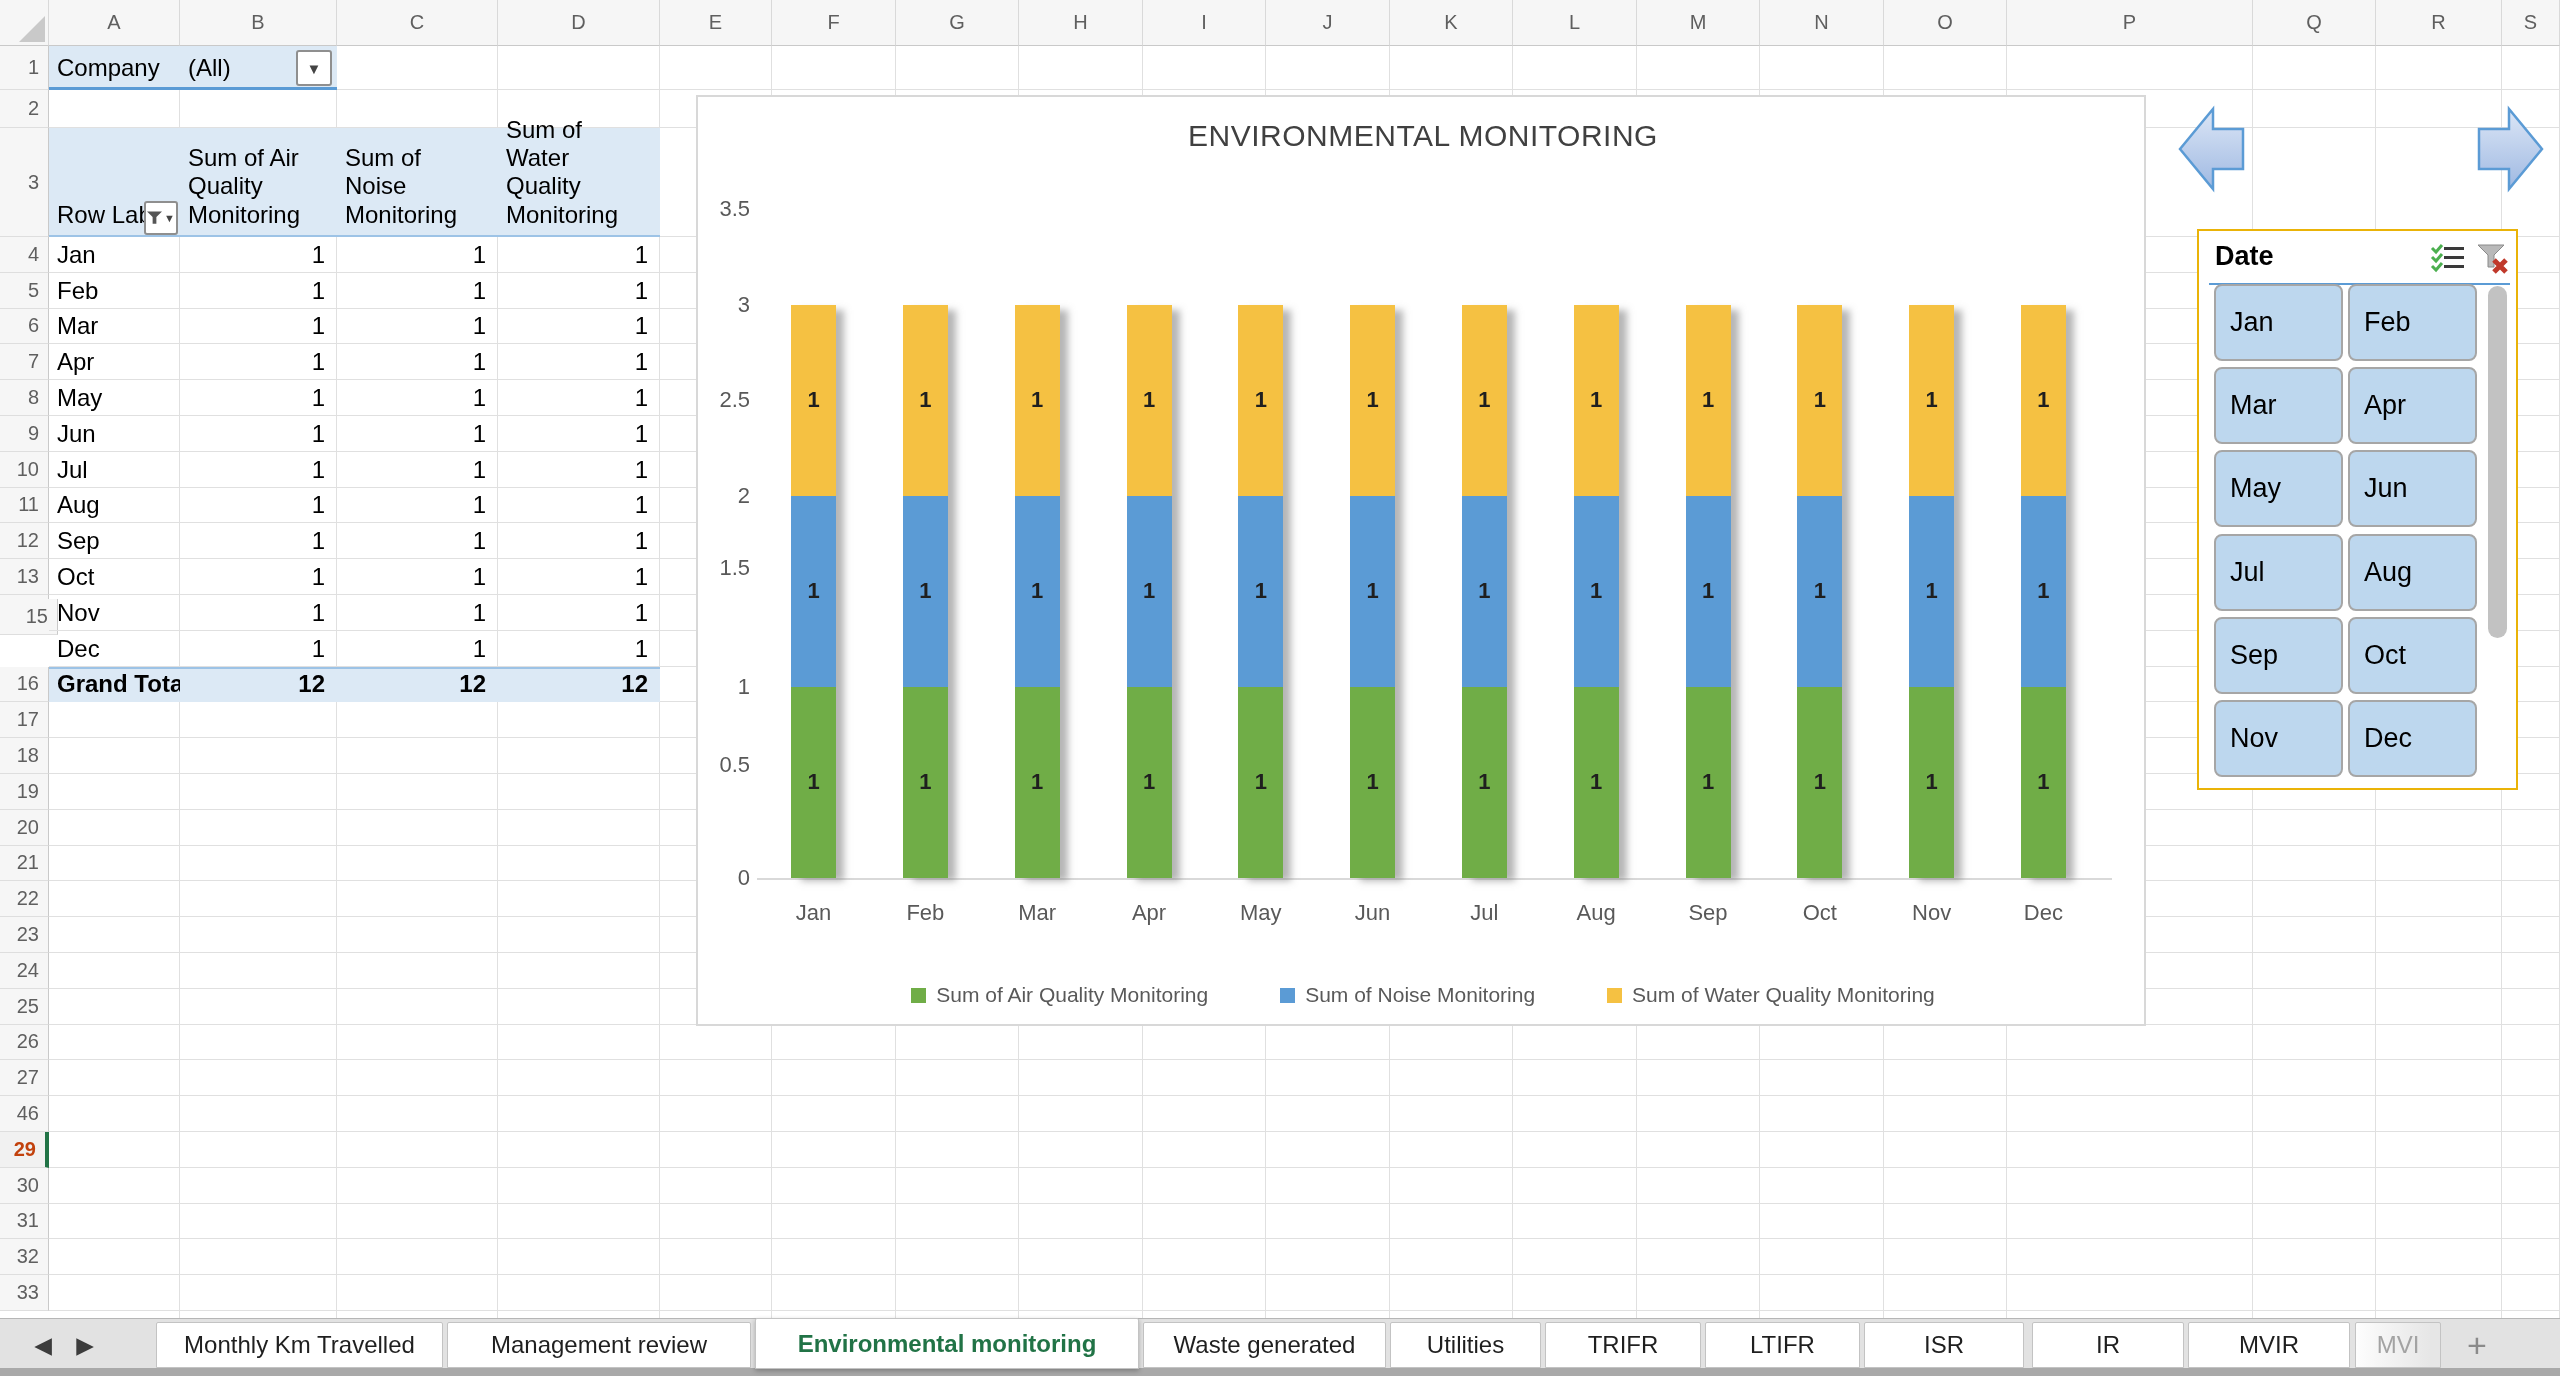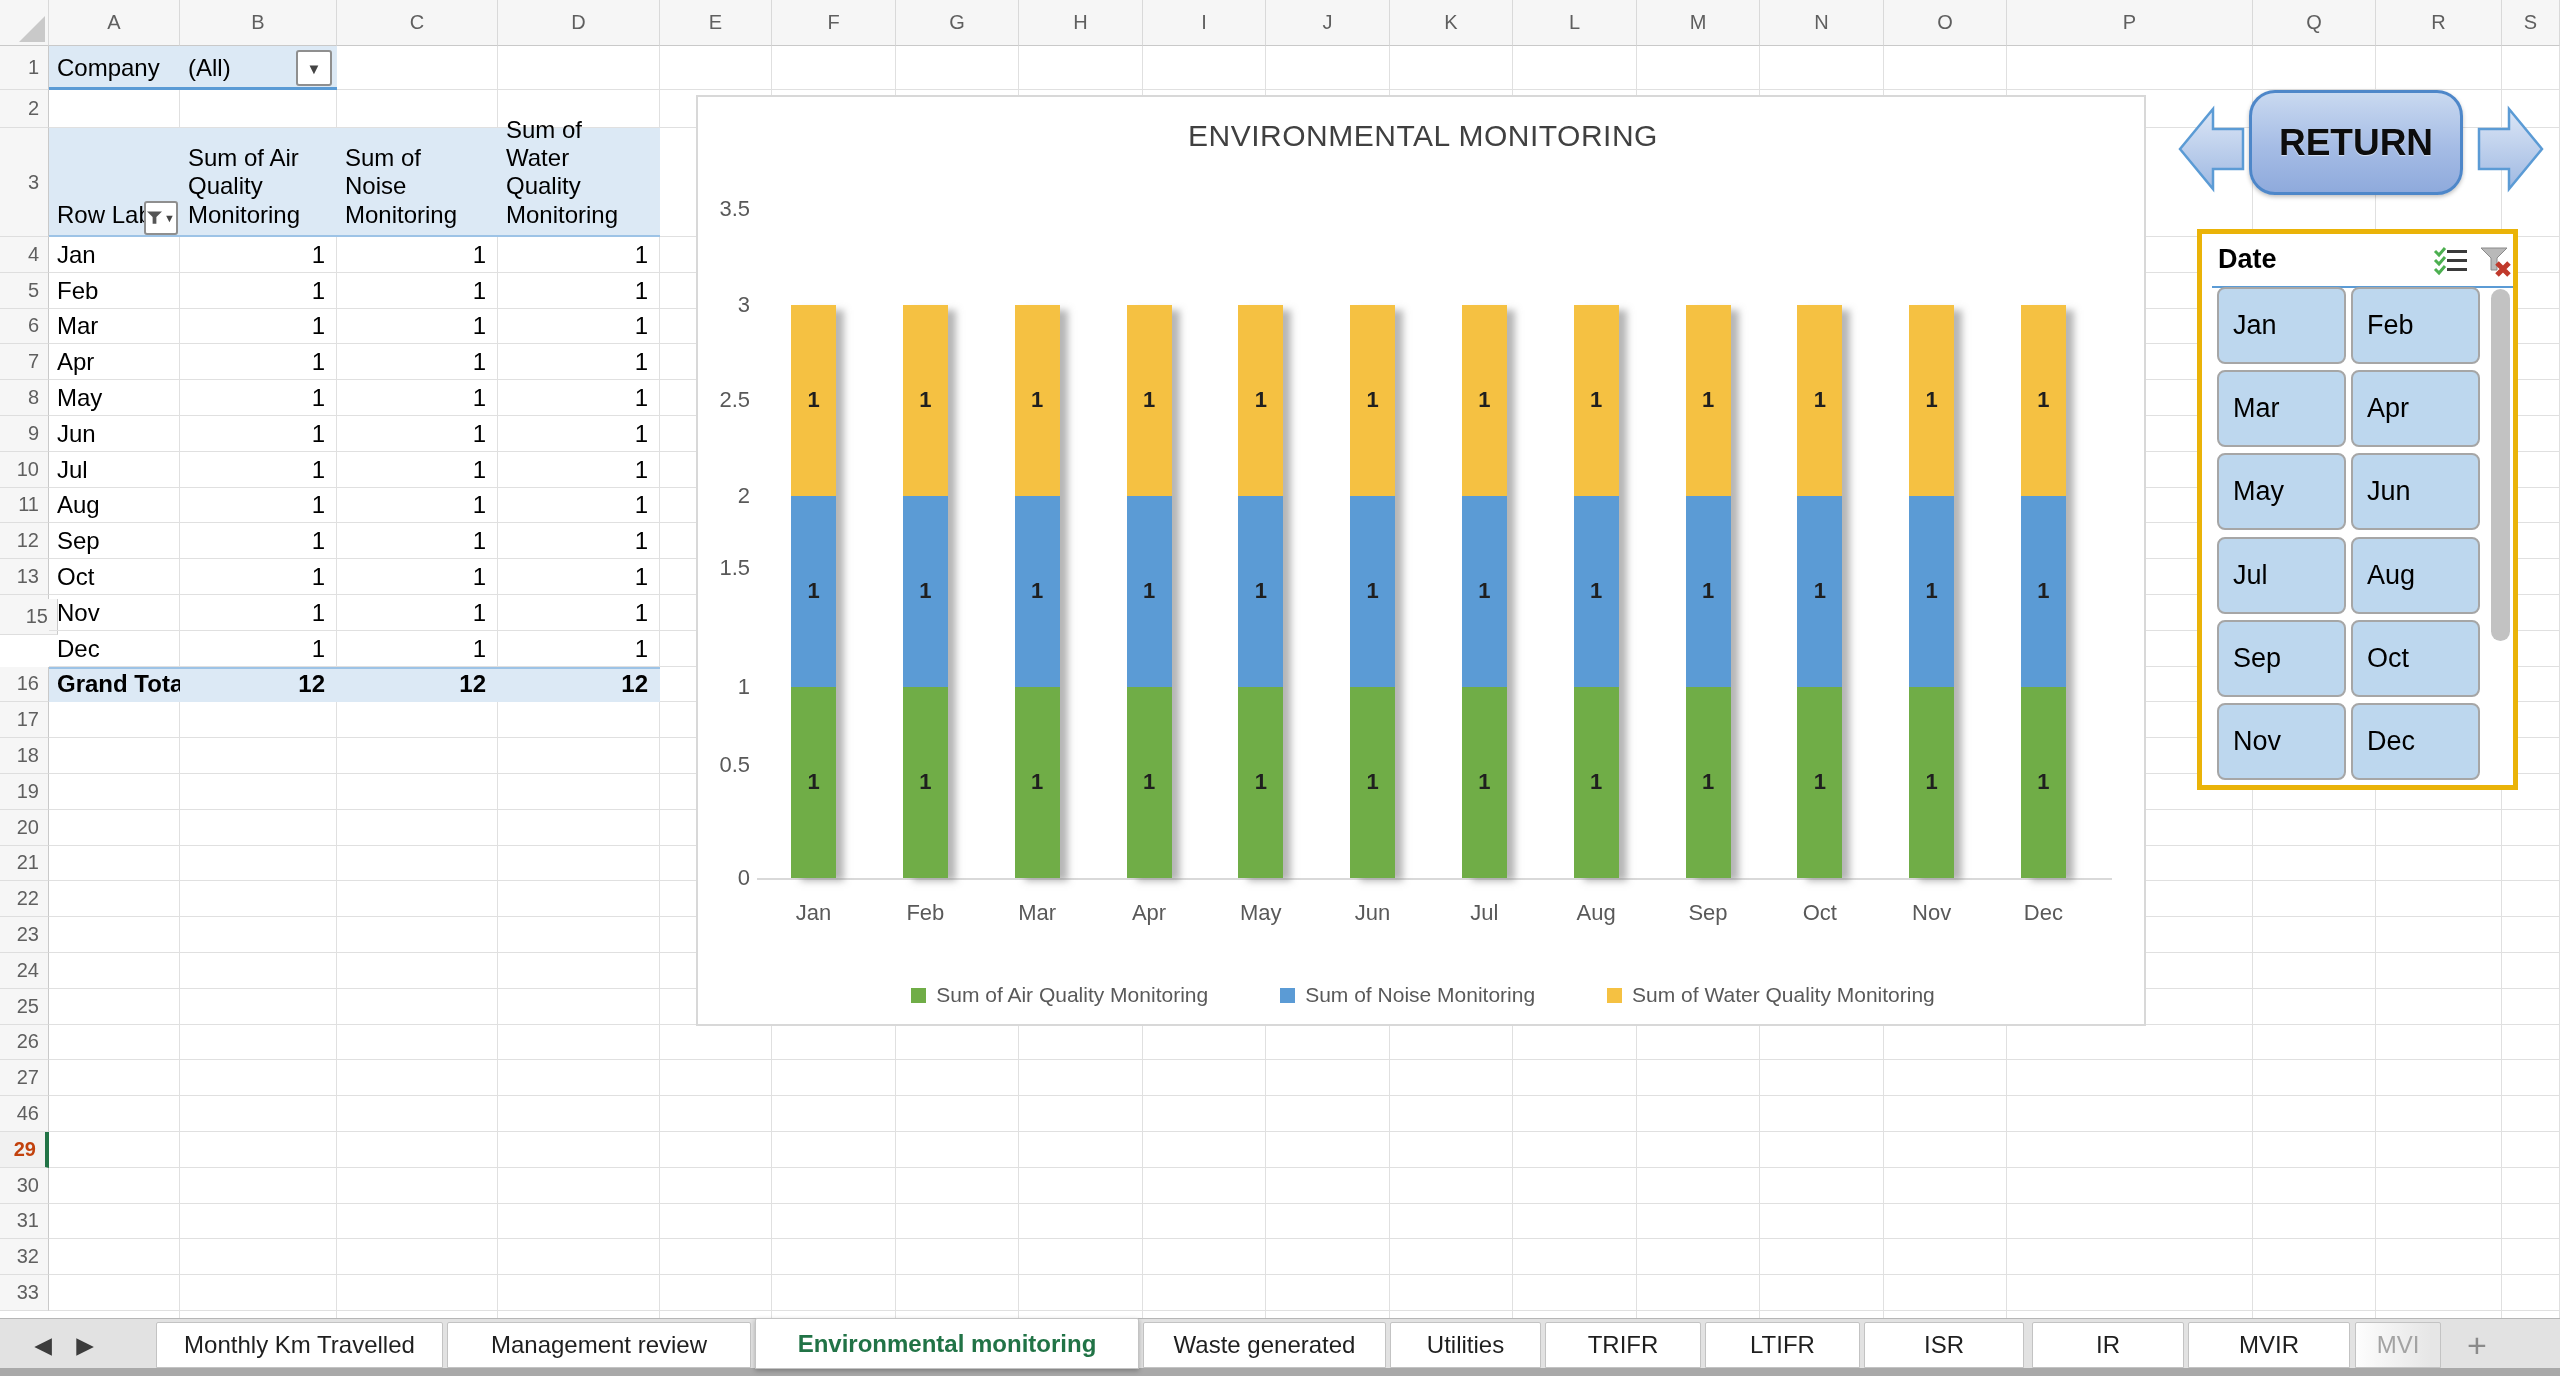--- a/index.html
+++ b/index.html
@@ -25,21 +25,21 @@
   .ctitle{font-size:30px;color:#404040;text-align:center;letter-spacing:0.5px;}
   .ytick{font-size:22px;color:#595959;text-align:right;}
   .xtick{font-size:22px;color:#595959;text-align:center;}
   .barstack{box-shadow:9px 4px 7px -1px rgba(110,110,110,0.5);}
   .seg{position:absolute;left:0;width:100%;display:flex;align-items:center;justify-content:center;}
   .seglabel{font-size:22px;font-weight:600;color:#1f1f1f;}
   .legendrow{display:flex;align-items:center;justify-content:center;gap:72px;}
   .legenditem{display:flex;align-items:center;gap:10px;font-size:21px;color:#595959;}
   .legendswatch{width:15px;height:15px;display:inline-block;}
   
-  .slicerbox{background:#fff;border:5px solid #eab308;}
+  .slicerbox{background:#fff;border:2px solid #eab308;}
   .slicertitle{font-size:27px;font-weight:bold;color:#000;}
   .sliceritem{background:#BDD7EE;border:2px solid #A6A6A6;border-radius:8px;display:flex;
     align-items:center;padding-left:14px;font-size:27px;color:#000;}
   .slicerscroll{background:#C2C2C2;border-radius:10px;}
   
   .returnbtn{background:linear-gradient(180deg,#C9D9F0 0%,#A5BCE5 55%,#8FAADC 100%);
     border:3px solid #4E87C9;border-radius:26px;display:flex;align-items:center;justify-content:center;
     font-size:37px;font-weight:bold;color:#0d0d0d;text-shadow:0 1px 1px rgba(255,255,255,0.6);
     box-shadow:0 2px 4px rgba(0,0,0,0.25);}
   
@@ -405,21 +405,20 @@
     </div>
     <div class="abs" style="left: 2178px; top: 100px; width: 68px; height: 98px;"><svg width="68" height="98" viewBox="0 0 68 98">
         <defs>
           <linearGradient id="agrad" x1="0" y1="0" x2="0" y2="1">
             <stop offset="0" stop-color="#DCE6F6"></stop>
             <stop offset="1" stop-color="#9FB9E2"></stop>
           </linearGradient>
         </defs>
         <polygon points="2,49 35,9 35,29 65,29 65,69 35,69 35,89" fill="url(#agrad)" stroke="#5B9BD5" stroke-width="2.5"></polygon>
       </svg></div>
-    <div class="abs returnbtn" style="left: 2249px; top: 90px; width: 214px; height: 105px;">RETURN</div>
     <div class="abs" style="left: 2466px; top: 100px; width: 78px; height: 98px;"><svg width="78" height="98" viewBox="0 0 78 98">
         <defs>
           <linearGradient id="agrad2" x1="0" y1="0" x2="0" y2="1">
             <stop offset="0" stop-color="#DCE6F6"></stop>
             <stop offset="1" stop-color="#9FB9E2"></stop>
           </linearGradient>
         </defs>
         <polygon points="76,49 43,9 43,29 13,29 13,69 43,69 43,89" fill="url(#agrad2)" stroke="#5B9BD5" stroke-width="2.5"></polygon>
       </svg></div>
     <div class="abs slicerbox" style="left: 2197px; top: 229px; width: 321px; height: 561px;">

